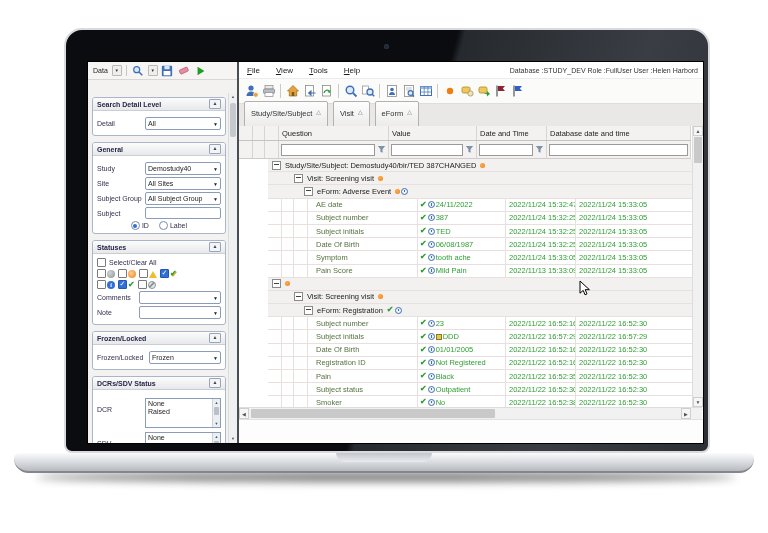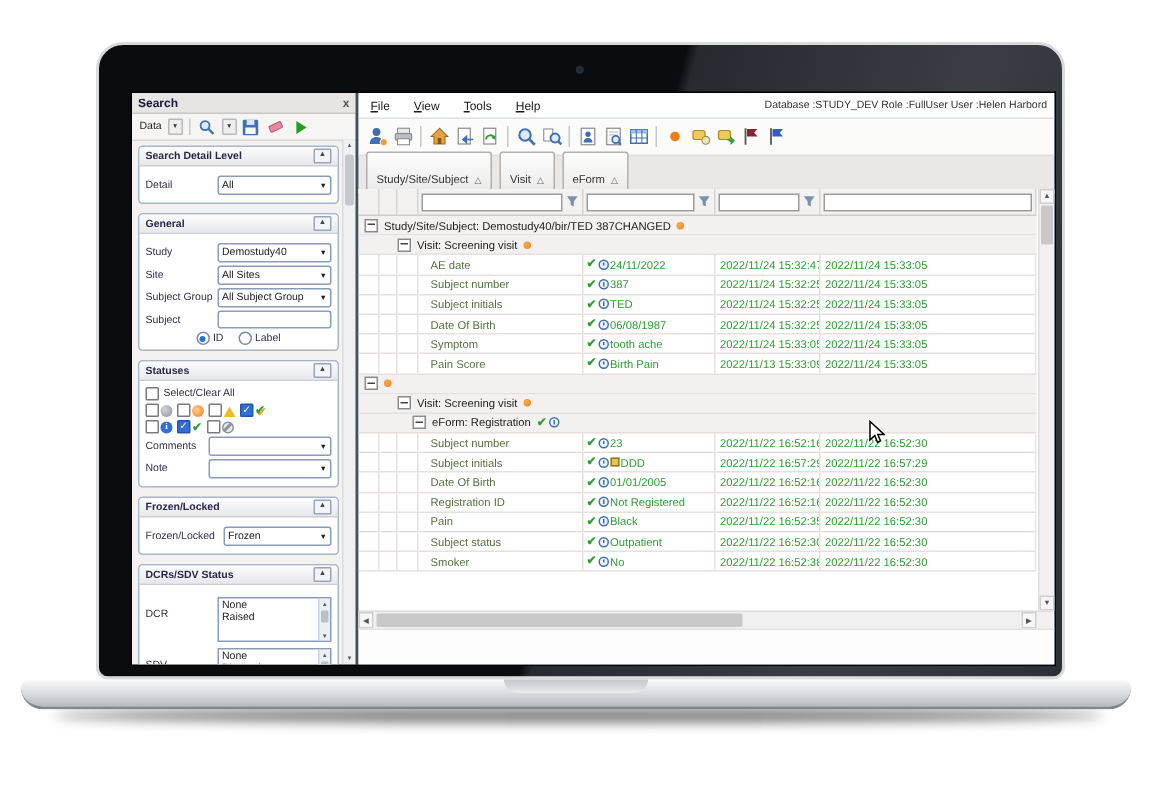--- a/index.html
+++ b/index.html
@@ -78,34 +78,34 @@
   
   .main{position:absolute;left:151px;top:0;width:464px;height:488px;background:#0c4a6e;}
   .menubar{height:16px;display:flex;align-items:center;border-bottom:1px solid #ececec;background:#fff;}
   .menu-item{display:inline-block;font-size:8px;color:#1a1a1a;padding:0 8px;}
   .menu-item::first-letter{text-decoration:underline;}
   .db-status{margin-left:auto;font-size:7px;color:#333;padding-right:5px;white-space:nowrap;}
   .toolbar{height:24px;display:flex;align-items:center;background:#fbfbfa;border-bottom:1px solid #e0dedd;padding-left:4px;}
   .tbi{width:14px;height:14px;margin:0 1.5px;flex:none;}
   .tb-sep{width:1px;height:14px;background:#c9c9c9;margin:0 3px;flex:none;}
   .tabsband{height:24px;background:#e9e8e7;border-bottom:1px solid #cfcdcb;display:flex;align-items:center;padding-left:5px;}
-  .gtab{height:15px;display:flex;align-items:flex-end;gap:4px;background:linear-gradient(#fdfdfd,#e9e8e7);
+  .gtab{height:15px;display:flex;align-items:flex-start;gap:4px;background:linear-gradient(#fdfdfd,#e9e8e7);
         border:1px solid #b3b0ad;border-radius:2px;margin-right:5px;padding:7px 6px;font-size:7.5px;color:#333;}
   .gtab .tri{font-size:6px;color:#666;line-height:1;}
   
   .grid{position:absolute;left:0;top:64px;width:464px;height:317px;background:#fff;overflow:hidden;}
   .hdr-row,.flt-row{display:flex;width:452px;}
   .hdr-row{height:14px;background:#f3f2f1;border-bottom:1px solid #c6c2c0;}
   .hdr-cell{box-sizing:border-box;border-right:1px solid #d8d4d2;font-size:7.5px;color:#222;display:flex;
             align-items:center;padding-left:3px;white-space:nowrap;overflow:hidden;}
   .flt-row{height:17px;background:#f3f2f1;border-bottom:1px solid #cfcbc9;}
   .flt-cell{box-sizing:border-box;border-right:1px solid #d8d4d2;display:flex;align-items:center;padding:0 2px;gap:1px;overflow:hidden;}
   .flt-input{flex:1;height:10px;border:1px solid #9a9a9a;background:#fff;min-width:0;}
   .funnel{width:10px;height:11px;flex:none;display:flex;align-items:center;justify-content:center;}
-  .grid-body{width:452px;}
+  .grid-body{width:452px;margin-left:29px;}
   .grow{display:flex;align-items:center;height:13.2px;box-sizing:border-box;border-bottom:1px solid #e7e0de;
         font-size:7.5px;white-space:nowrap;overflow:hidden;}
   .grow.group{background:#f2f1f0;color:#1c1c1c;gap:4px;}
   .grow.group .exp{flex:none;}
   .exp{width:7px;height:7px;border:1px solid #8a8a8a;background:#fff;position:relative;display:inline-block;}
   .exp::after{content:"";position:absolute;left:1px;right:1px;top:2.5px;height:1px;background:#444;}
   .gicons{display:inline-flex;align-items:center;gap:1px;}
   .ic{display:inline-block;}
   .ic-dot{width:5px;height:5px;border-radius:50%;background:radial-gradient(circle at 40% 40%,#ffab4e,#ef7d12);}
   .ic-clock{width:7px;height:7px;border-radius:50%;border:1px solid #3f6fb5;background:#eef4fb;box-sizing:border-box;position:relative;}
@@ -135,24 +135,20 @@
 
 <div class="stage">
 
   <div class="base-shadow"></div>
   <div class="lid">
     <div class="webcam"></div>
 
     <div class="screen">
 
       <div class="sidebar">
-        <div class="sb-title">
-          <span>Search</span>
-          <span class="sb-close">x</span>
-        </div>
         <div class="sb-toolbar">
           <span class="sb-data-btn">Data</span>
           <span class="dd-arr">▾</span>
           <span class="sb-sep"></span>
           <svg class="tbi" style="width:12px;height:12px" viewBox="0 0 14 14">
               <circle cx="5.5" cy="5.5" r="3.5" fill="#dceafc" stroke="#3f6fb5" stroke-width="1.4"></circle>
               <line x1="8.2" y1="8.2" x2="12" y2="12" stroke="#3f6fb5" stroke-width="1.8"></line>
             </svg>
           <span class="dd-arr">▾</span>
           <svg class="tbi" style="width:12px;height:12px" viewBox="0 0 14 14">
@@ -444,20 +440,29 @@
             <span>Visit</span>
             <span class="tri">△</span>
           </span>
           <span class="gtab">
             <span>eForm</span>
             <span class="tri">△</span>
           </span>
         </div>
 
         <div class="grid">
+          <div class="hdr-row">
+            <span class="hdr-cell" style="width:14px"></span>
+            <span class="hdr-cell" style="width:12px"></span>
+            <span class="hdr-cell" style="width:14px"></span>
+            <span class="hdr-cell" style="width:110px">Question</span>
+            <span class="hdr-cell" style="width:88px">Value</span>
+            <span class="hdr-cell" style="width:70px">Date and Time</span>
+            <span class="hdr-cell" style="width:144px">Database date and time</span>
+          </div>
           <div class="flt-row">
             <span class="flt-cell" style="width:14px"></span>
             <span class="flt-cell" style="width:12px"></span>
             <span class="flt-cell" style="width:14px"></span>
             <span class="flt-cell" style="width:110px">
               <span class="flt-input"></span>
               <span class="funnel">
                   <svg width="9" height="9" viewBox="0 0 10 10">
                     <path d="M1 1h8L6.2 4.8V8.6L3.8 7.4V4.8Z" fill="#7a93ad"></path>
                   </svg>
@@ -492,20 +497,28 @@
                   <span class="ic ic-dot"></span>
                 </span>
   </div>
               <div class="grow group" style="padding-left:26px">
     <span class="exp"></span>
     <span>Visit: Screening visit</span>
     <span class="gicons">
                   <span class="ic ic-dot"></span>
                 </span>
   </div>
+              <div class="grow group" style="padding-left:36px">
+    <span class="exp"></span>
+    <span>eForm: Adverse Event</span>
+    <span class="gicons">
+                  <span class="ic ic-dot"></span>
+                  <span class="ic ic-clock"></span>
+                </span>
+  </div>
               <div class="grow data">
     <span class="cell" style="width:14px"></span>
     <span class="cell" style="width:12px"></span>
     <span class="cell" style="width:14px"></span>
     <span class="cell q-text" style="width:110px;padding-left:8px">AE date</span>
     <span class="cell" style="width:88px;padding-left:2px">
       <span class="vcell-icons">
         <span class="ic ic-check">✔</span>
         <span class="ic ic-clock"></span>
 
@@ -583,21 +596,21 @@
     <span class="cell" style="width:14px"></span>
     <span class="cell" style="width:12px"></span>
     <span class="cell" style="width:14px"></span>
     <span class="cell q-text" style="width:110px;padding-left:8px">Pain Score</span>
     <span class="cell" style="width:88px;padding-left:2px">
       <span class="vcell-icons">
         <span class="ic ic-check">✔</span>
         <span class="ic ic-clock"></span>
 
       </span>
-      <span class="green">Birth Pain</span>
+      <span class="green">Mild Pain</span>
     </span>
     <span class="cell green" style="width:70px;padding-left:3px">2022/11/13 15:33:09</span>
     <span class="cell green" style="width:144px;padding-left:3px">2022/11/24 15:33:05</span>
   </div>
               <div class="grow group" style="padding-left:4px">
     <span class="exp"></span>
     <span class="gicons">
                   <span class="ic ic-dot"></span>
                 </span>
   </div>

